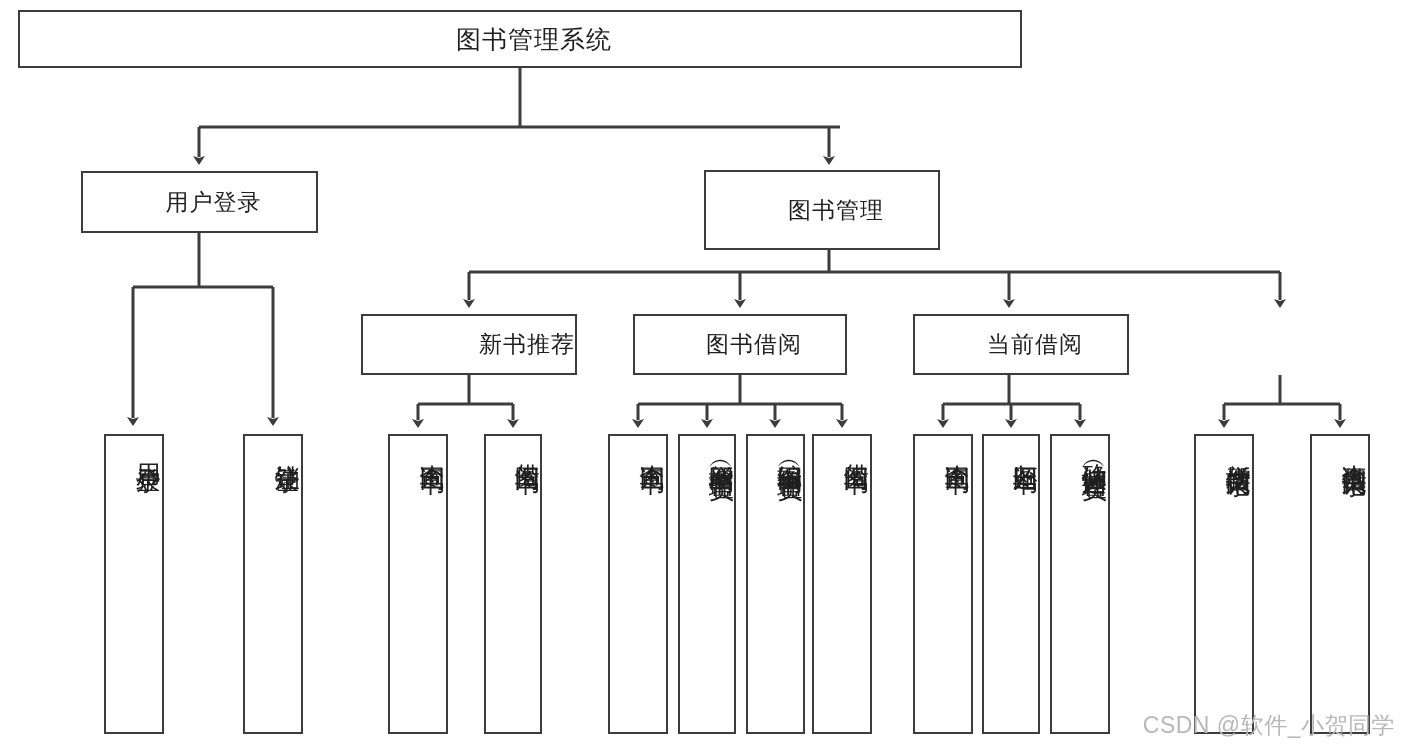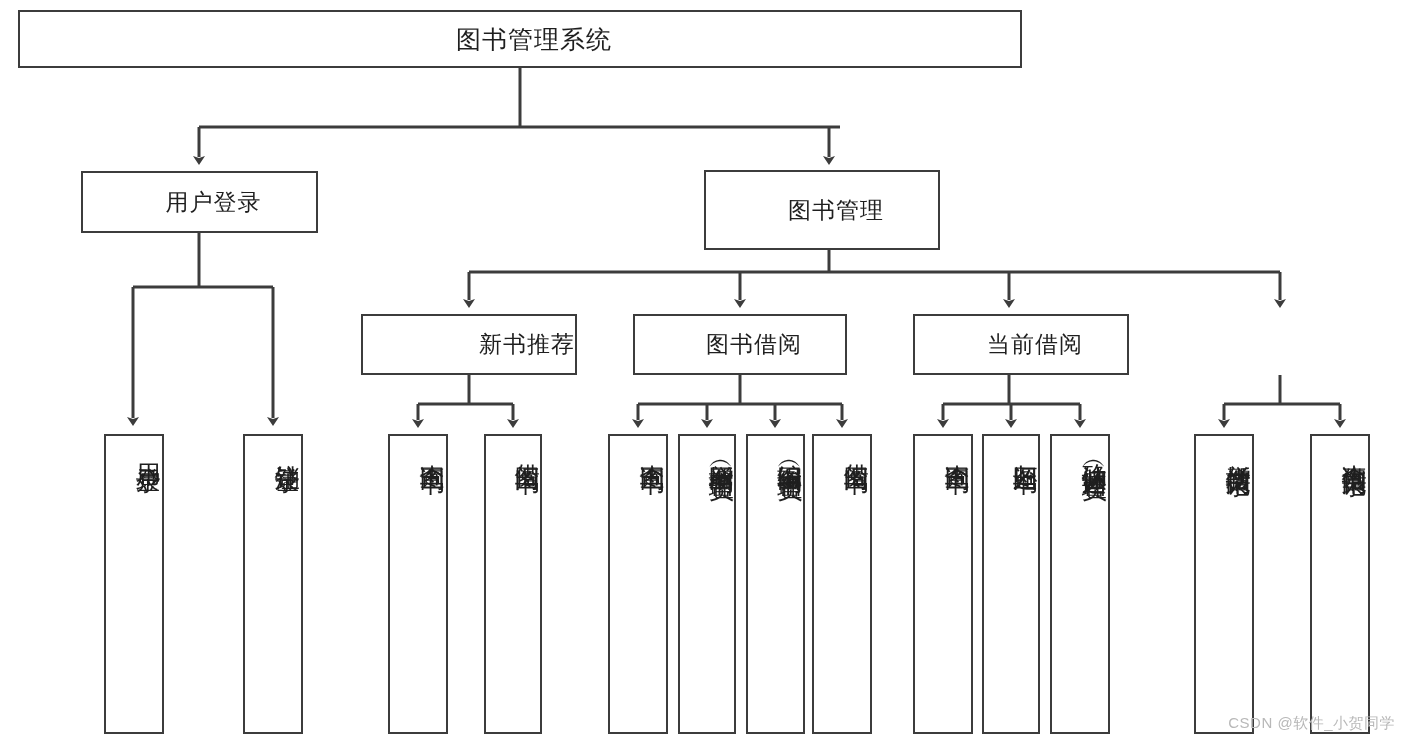--- a/index.html
+++ b/index.html
@@ -60,22 +60,22 @@
   .node.leaf .vtext {
     writing-mode: vertical-rl;
     text-orientation: upright;
     line-height: 1.02;
     white-space: nowrap;
     letter-spacing: 2px;
   }
   #watermark {
     position: absolute;
     right: 10px;
-    bottom: 14px;
-    font-size: 15px;
+    bottom: 6px;
+    font-size: 23px;
     color: #b8b8b8;
     z-index: 5;
     white-space: nowrap;
     letter-spacing: 0.5px;
   }
 </style>
 </head>
 <body>
 
 <div id="canvas">

